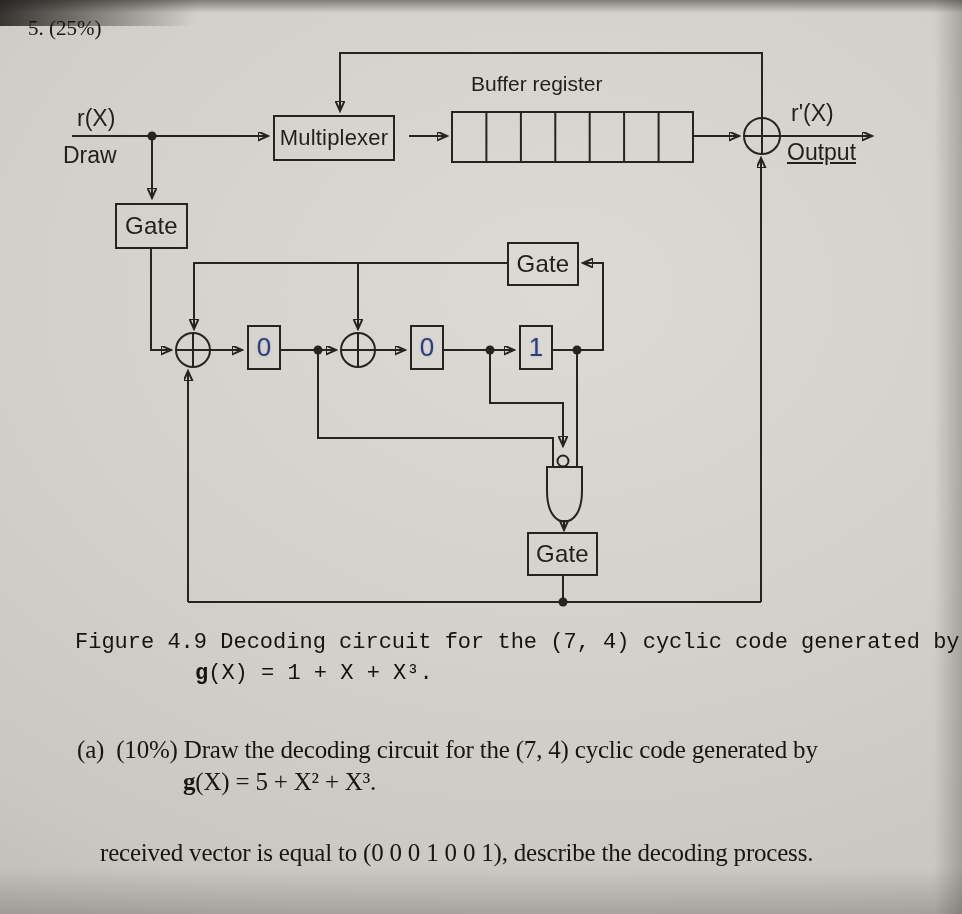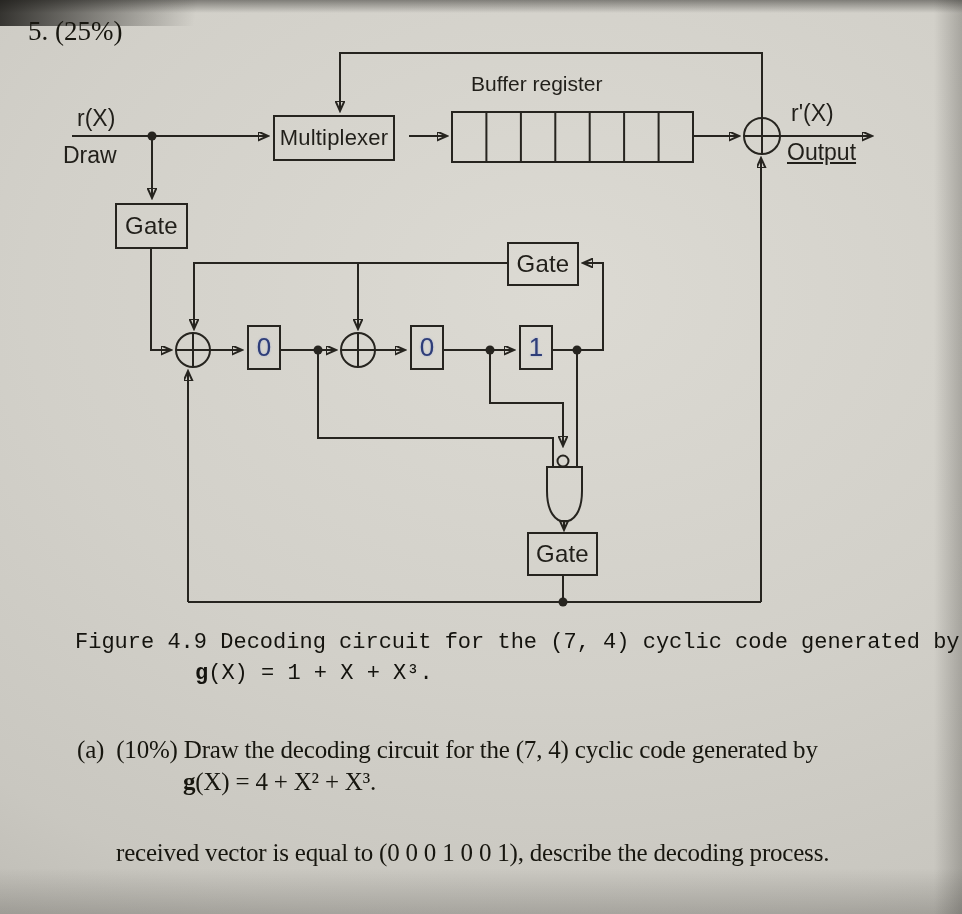--- a/index.html
+++ b/index.html
@@ -15,21 +15,21 @@
     background:linear-gradient(100deg, rgba(24,23,20,.85), rgba(24,23,20,0) 78%); }
   .bottom-shadow { bottom:0; left:0; width:100%; height:46px;
     background:linear-gradient(to top, rgba(40,38,34,.22), rgba(40,38,34,0)); }
   .right-shadow { top:0; right:0; width:28px; height:100%;
     background:linear-gradient(to left, rgba(40,38,34,.25), rgba(40,38,34,0)); }
 
   .abs { position:absolute; white-space:pre; }
   .serif { font-family:"Liberation Serif", serif; color:#17160f; }
   .b { font-weight:bold; }
 
-  .title { left:28px; top:16px; font-size:27px; }
+  .title { left:28px; top:16px; font-size:21px; }
 
   svg.wires { position:absolute; left:0; top:0; }
   svg.wires path, svg.wires line, svg.wires rect, svg.wires circle {
     stroke:#26241f; stroke-width:2; fill:none;
   }
   svg.wires .dot { fill:#26241f; stroke:none; }
 
   .box {
     position:absolute; box-sizing:border-box; border:2px solid #26241f;
     display:flex; align-items:center; justify-content:center;
@@ -144,17 +144,17 @@
   <div class="abs lbl buffer-lbl" style="left:471px; top:72px;">Buffer register</div>
   <div class="abs lbl" style="left:77px; top:105px;">r(X)</div>
   <div class="abs lbl" style="left:63px; top:142px;">Draw</div>
   <div class="abs lbl" style="left:791px; top:100px;">r'(X)</div>
   <div class="abs lbl" style="left:787px; top:139px;text-decoration:underline;">Output</div>
 
   <div class="abs cap" style="left:75px; top:630px;">Figure 4.9 Decoding circuit for the (7, 4) cyclic code generated by</div>
   <div class="abs cap" style="left:195px; top:661px;"><span class="b">g</span><span>(X) = 1 + X + X³.</span></div>
 
   <div class="abs serif q" style="left:77px; top:736px;">(a)  (10%) Draw the decoding circuit for the (7, 4) cyclic code generated by</div>
-  <div class="abs serif q" style="left:183px; top:768px;"><span class="b">g</span><span>(X) = 4 + X² + X³.</span></div>
+  <div class="abs serif q" style="left:183px; top:768px;"><span class="b">g</span><span>(X) = 5 + X² + X³.</span></div>
 
-  <div class="abs serif q" style="left:116px; top:839px;text-align:center;">received vector is equal to (0 0 0 1 0 0 1), describe the decoding process.</div>
+  <div class="abs serif q" style="left:100px; top:839px;text-align:center;">received vector is equal to (0 0 0 1 0 0 1), describe the decoding process.</div>
 
 </div>
 
 </body></html>

